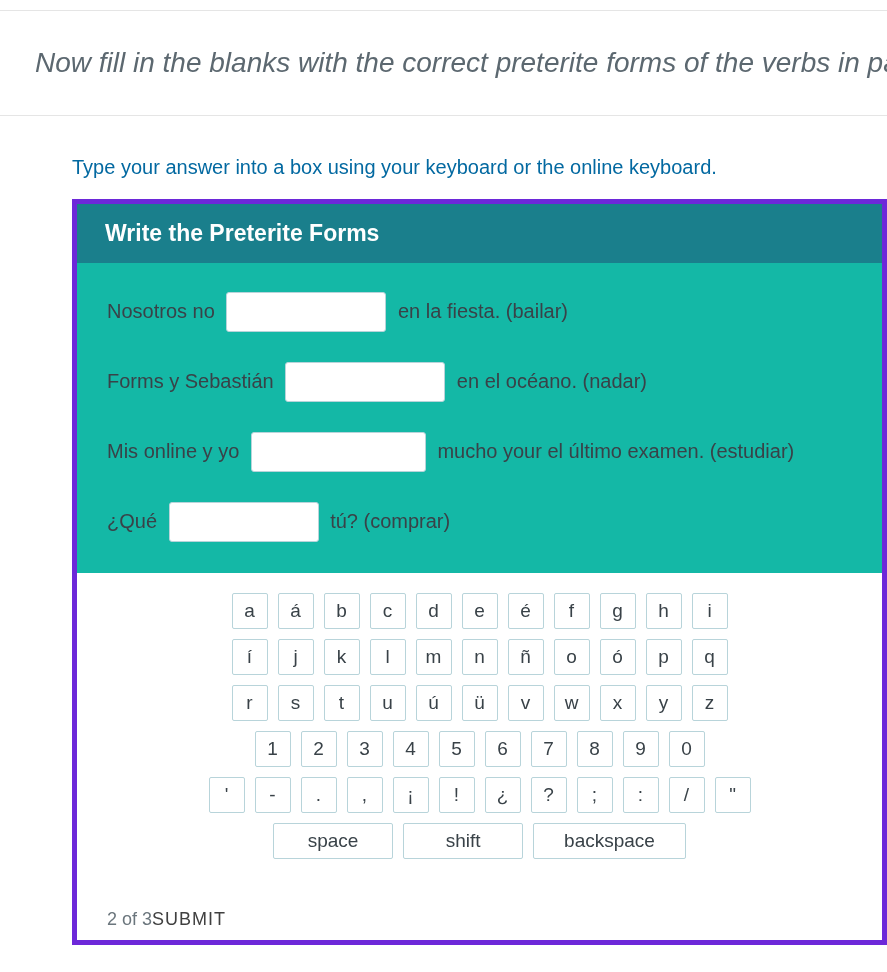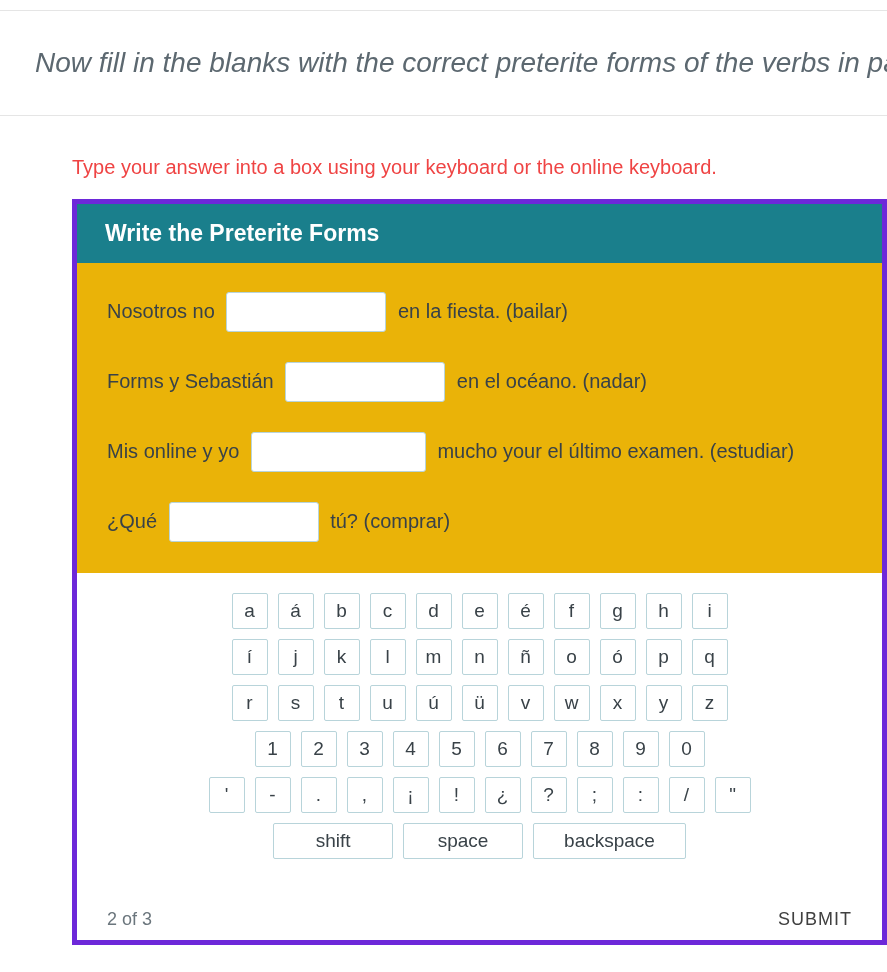--- a/index.html
+++ b/index.html
@@ -18,37 +18,37 @@
     font-style: italic;
     font-size: 28px;
     line-height: 1.7;
     color: #5c6870;
     padding: 28px 0 28px 35px;
     border-bottom: 1px solid #e5e5e5;
     white-space: nowrap;
     overflow: hidden;
   }
   .hint {
-    color: #ef4444;
+    color: #0369a1;
     font-size: 20px;
     padding: 40px 0 20px 72px;
   }
   .card {
     margin: 0 0 0 72px;
     border: 5px solid #6d28d9;
   }
   .card-header {
     background: #1a7f8c;
     color: #ffffff;
     font-weight: bold;
     font-size: 23px;
     padding: 16px 28px;
   }
   .card-body {
-    background: #eab308;
+    background: #14b8a6;
     padding: 26px 30px 30px 30px;
     font-size: 20px;
     color: #394248;
   }
   .sentence {
     margin-bottom: 26px;
     line-height: 2.2;
   }
   .sentence:last-child { margin-bottom: 0; }
   .blank {
@@ -85,21 +85,20 @@
     font-size: 19px;
     display: flex;
     align-items: center;
     justify-content: center;
     cursor: pointer;
     border-radius: 2px;
   }
   .kb-key.wide { min-width: 120px; padding: 0 30px; }
   .footer {
     display: flex;
-    justify-content: space-between;
     align-items: center;
     padding: 30px 30px 10px 30px;
     font-size: 18px;
     color: #6b767d;
   }
   .submit {
     color: #404040;
     letter-spacing: 1px;
     font-size: 18px;
   }
@@ -199,22 +198,22 @@
         <div class="kb-key">¡</div>
         <div class="kb-key">!</div>
         <div class="kb-key">¿</div>
         <div class="kb-key">?</div>
         <div class="kb-key">;</div>
         <div class="kb-key">:</div>
         <div class="kb-key">/</div>
         <div class="kb-key">"</div>
       </div>
     <div class="kb-row">
+        <div class="kb-key wide">space</div>
         <div class="kb-key wide">shift</div>
-        <div class="kb-key wide">space</div>
         <div class="kb-key wide">backspace</div>
       </div>
   </div>
 
   <div class="footer">
     <span>2 of 3</span>
     <span class="submit">SUBMIT</span>
   </div>
 </div>
 

